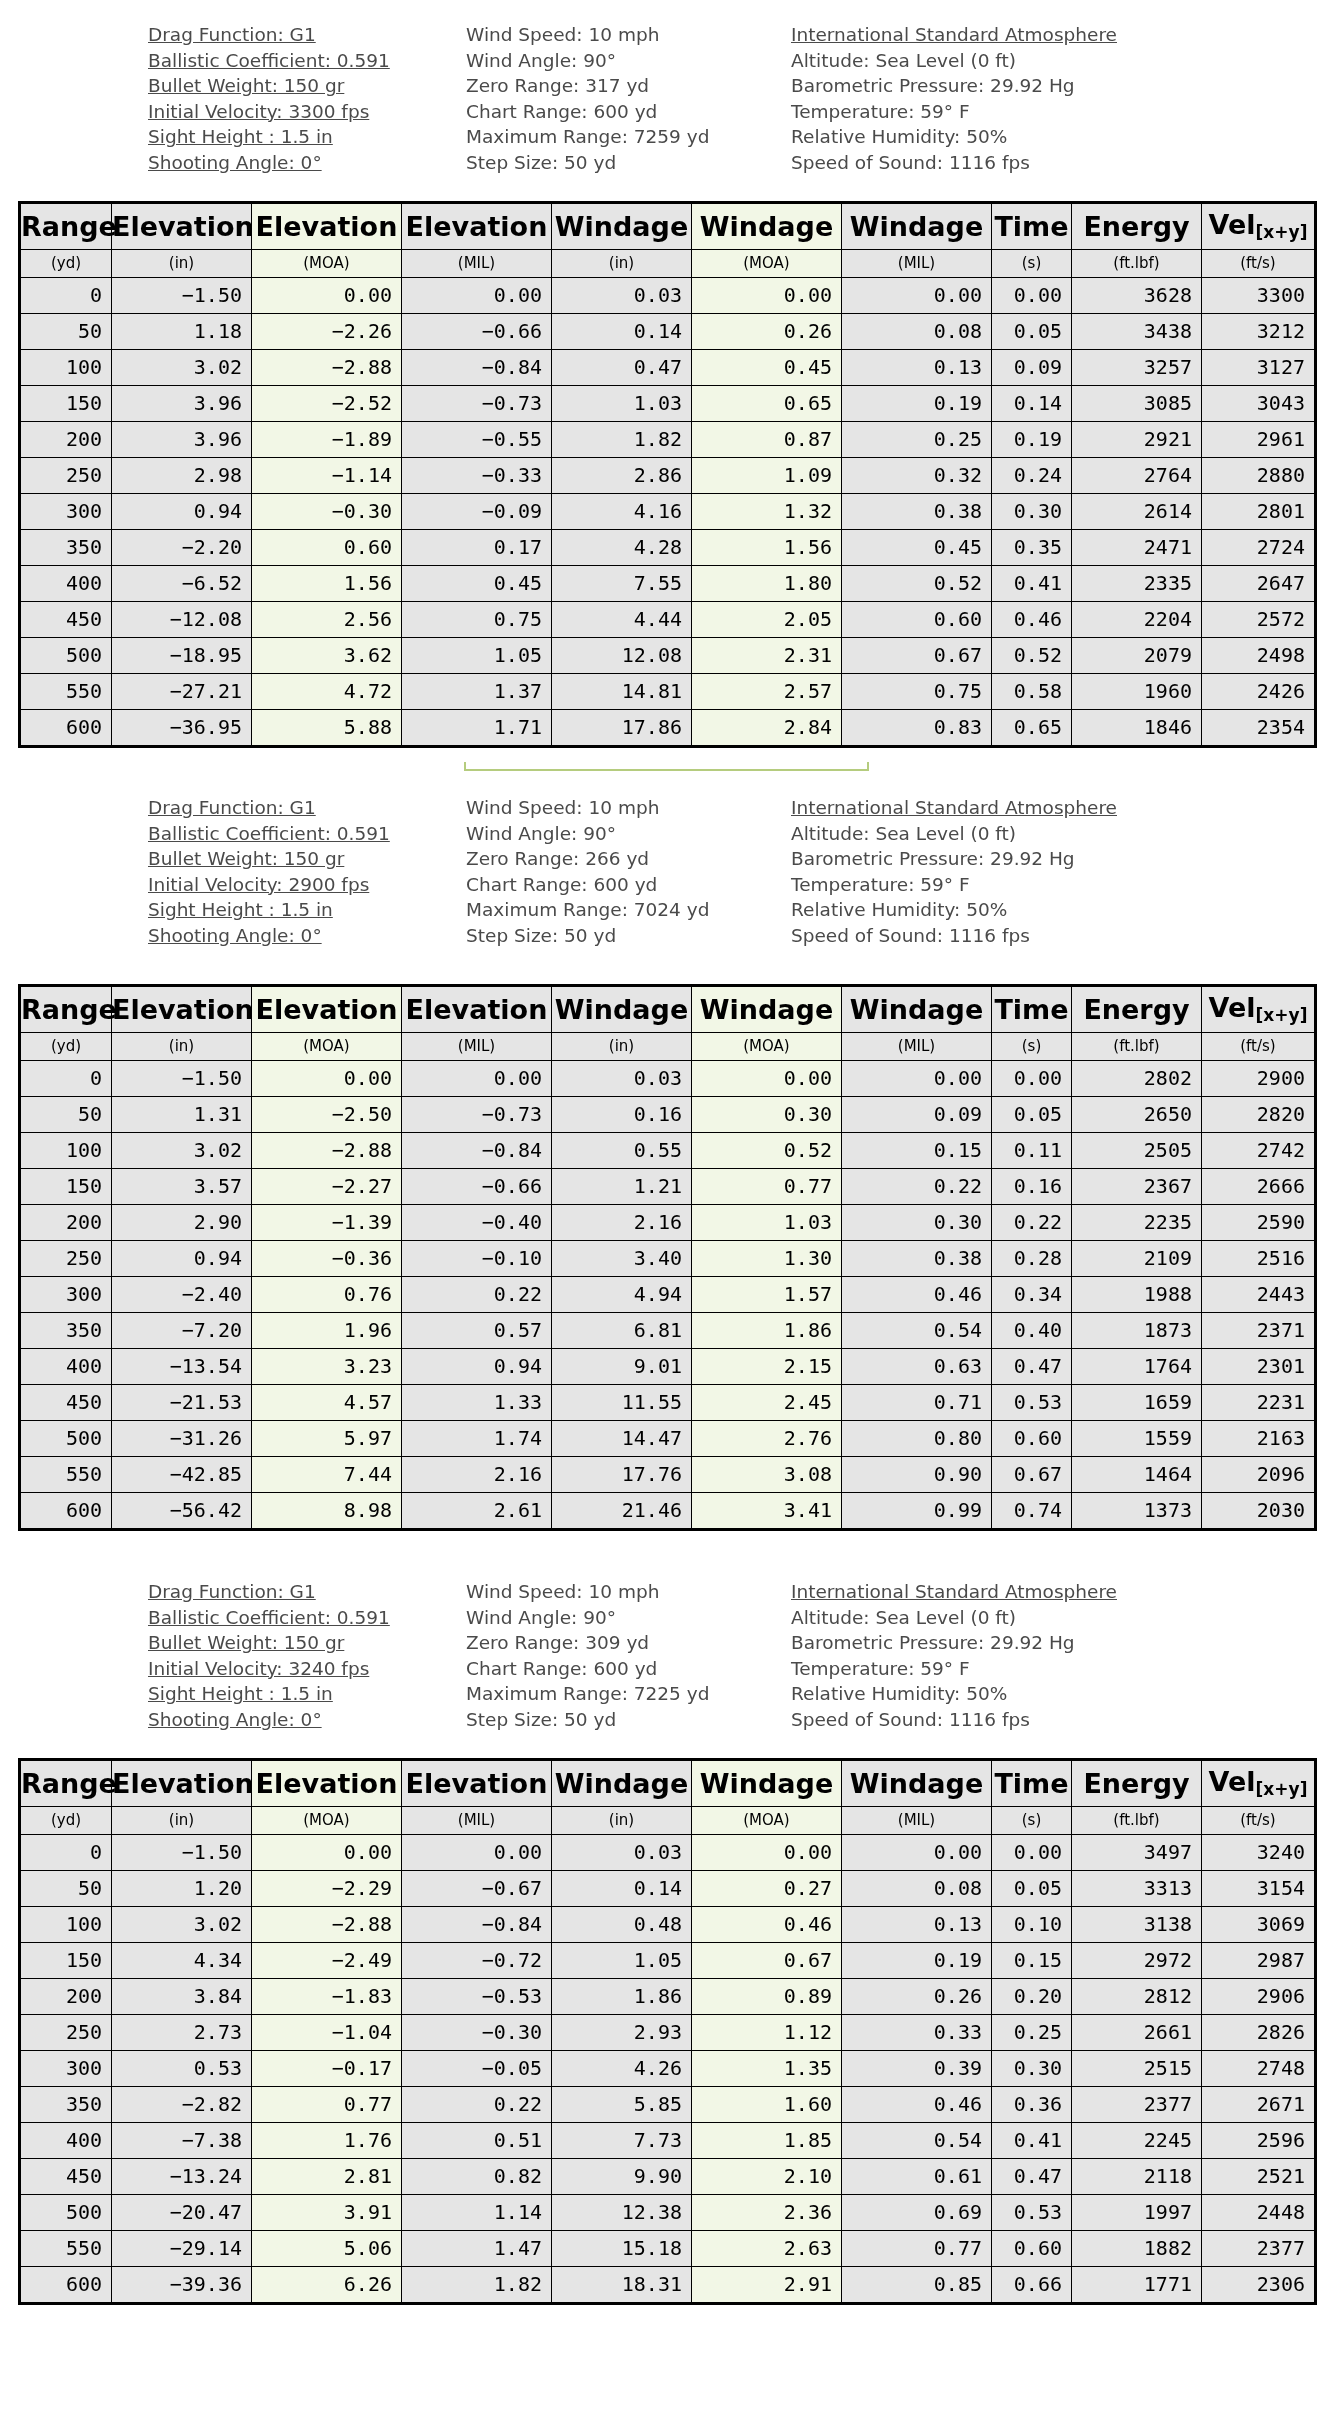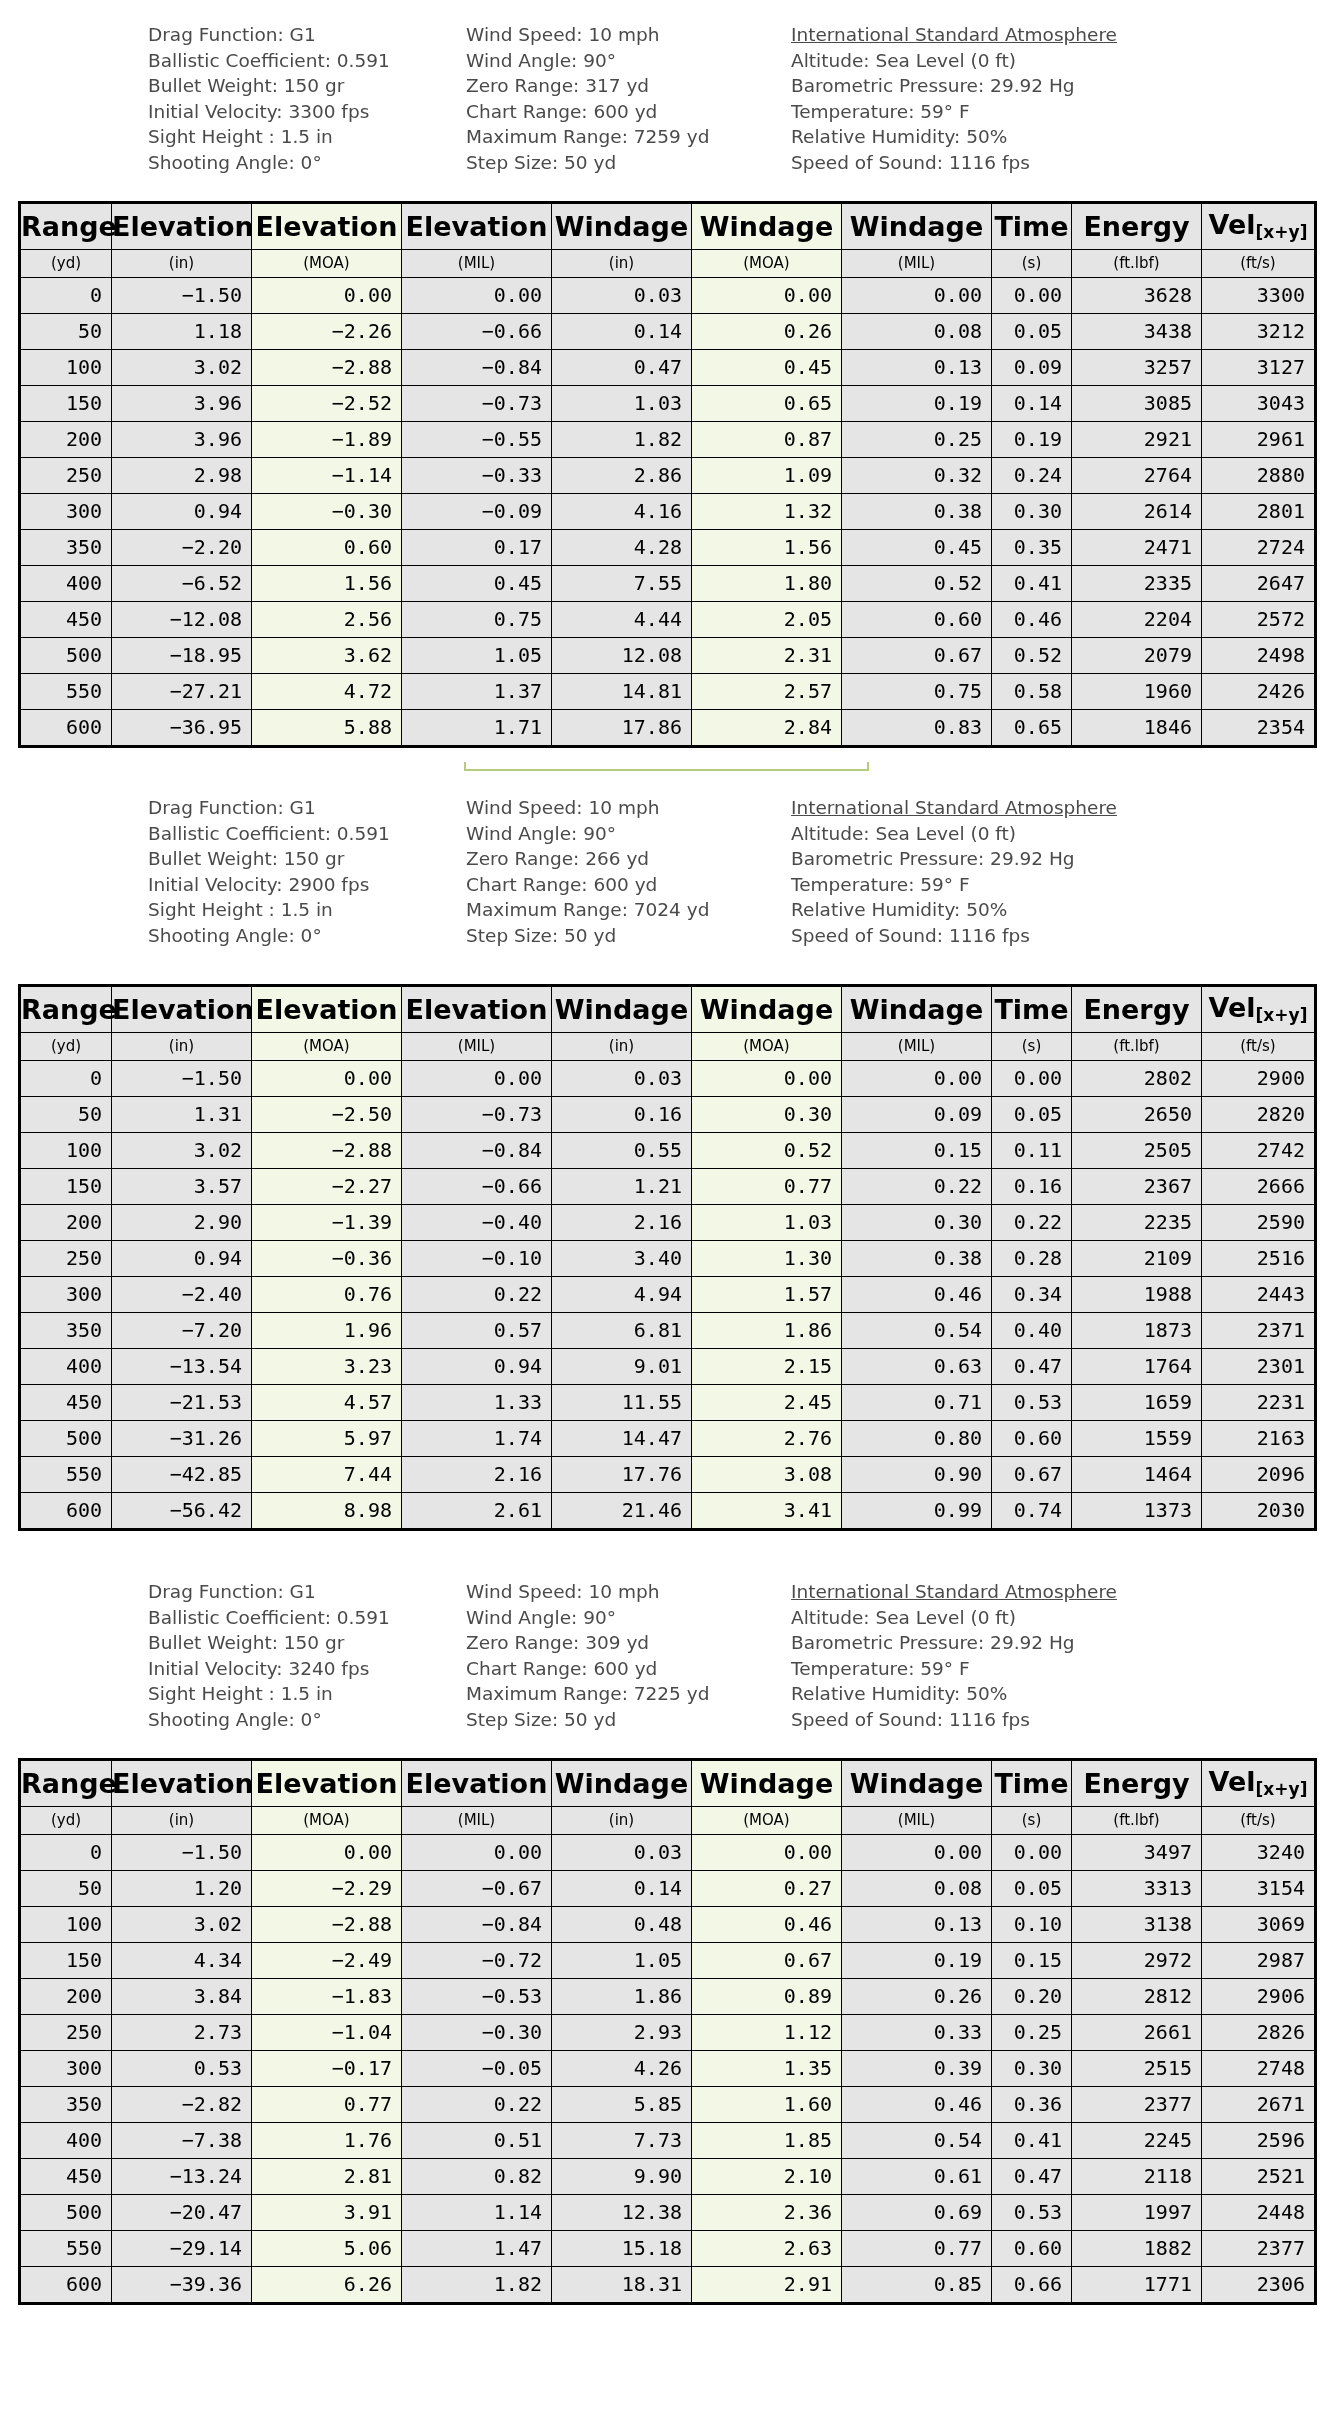--- a/index.html
+++ b/index.html
@@ -29,21 +29,21 @@
     padding-bottom: 10px;
     font-family: "DejaVu Sans", sans-serif;
     font-size: 18.5px;
     line-height: 25.5px;
     color: #4a4a4a;
   }
   .param-col {
     display: flex;
     flex-direction: column;
   }
-  .param-col.c1 { width: 318px; }
+  .param-col.c1 { width: 318px; text-decoration: underline; }
   .param-col.c2 { width: 325px; }
   .param-col.c3 { width: 420px; }
   .param-line {
     white-space: nowrap;
   }
   .param-line.heading {
     text-decoration: underline;
   }
 
   

